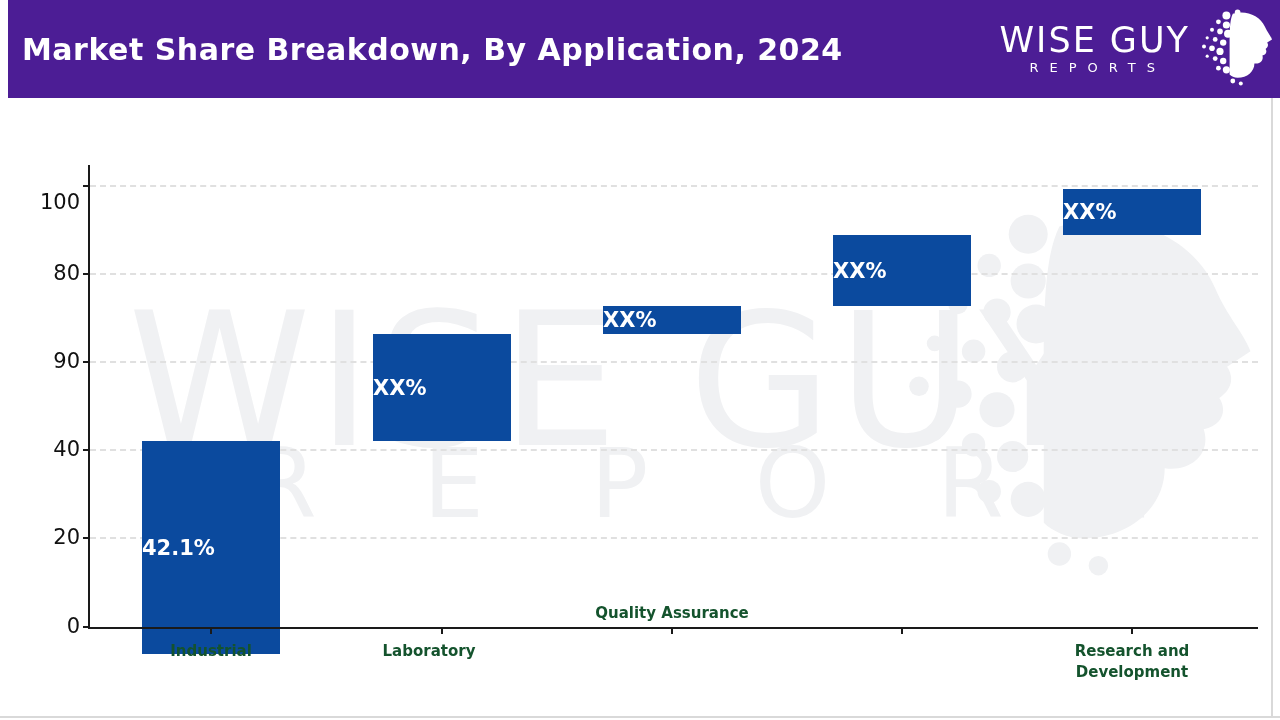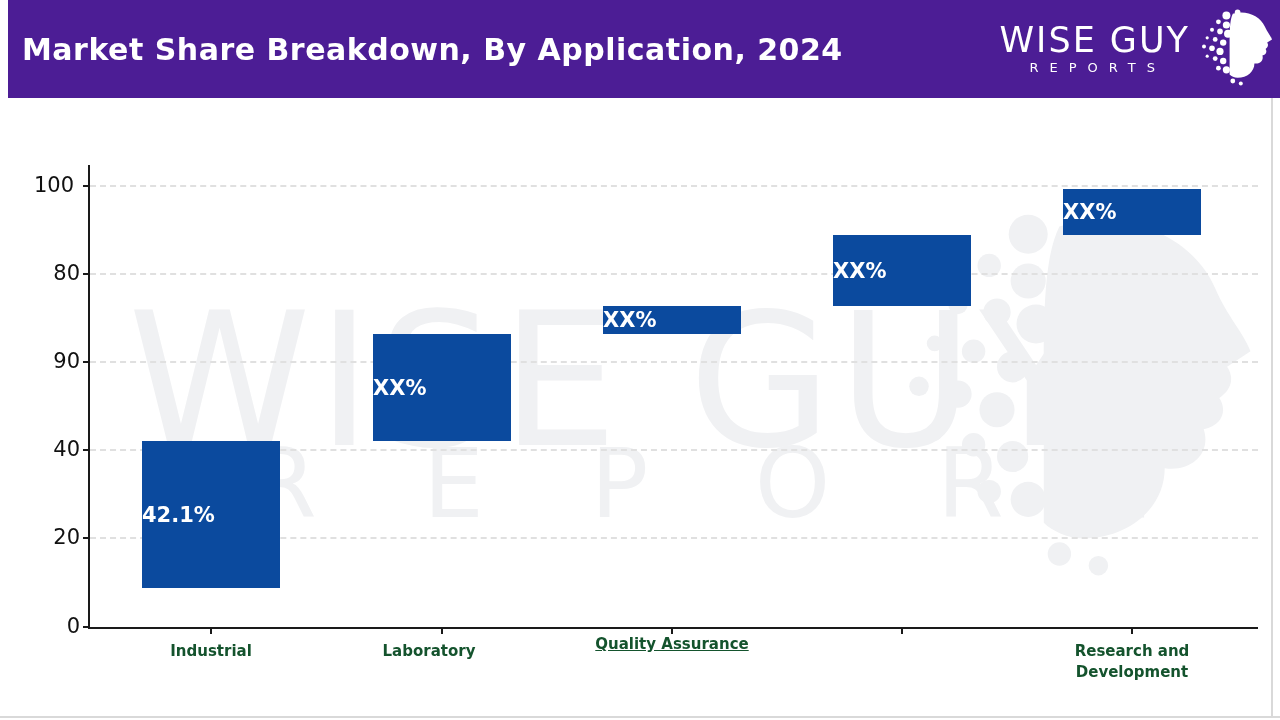--- a/index.html
+++ b/index.html
@@ -104,42 +104,42 @@
     <div class="ytick-mark" style="left: 83px; top: 449.3px;"></div>
     <div class="ytick-label" style="left: 28px; top: 437.3px;">40</div>
     <div class="gridline" style="left: 90px; top: 361.2px; width: 1168px;"></div>
     <div class="ytick-mark" style="left: 83px; top: 361.2px;"></div>
     <div class="ytick-label" style="left: 28px; top: 349.2px;">90</div>
     <div class="gridline" style="left: 90px; top: 273.1px; width: 1168px;"></div>
     <div class="ytick-mark" style="left: 83px; top: 273.1px;"></div>
     <div class="ytick-label" style="left: 28px; top: 261.1px;">80</div>
     <div class="gridline" style="left: 90px; top: 185px; width: 1168px;"></div>
     <div class="ytick-mark" style="left: 83px; top: 185px;"></div>
-    <div class="ytick-label" style="left: 28px; top: 173px; text-align: center;">100</div>
-    <div class="bar" style="left: 142px; top: 441.049px; width: 138px; height: 147px;">
+    <div class="ytick-label" style="left: 28px; top: 190px;">100</div>
+    <div class="bar" style="left: 142px; top: 441.049px; width: 138px; height: 213px;">
       <span class="bar-label">42.1%</span>
     </div>
     <div class="bar" style="left: 373px; top: 334.008px; width: 138px; height: 107.041px;">
       <span class="bar-label">XX%</span>
     </div>
     <div class="bar" style="left: 603px; top: 305.816px; width: 138px; height: 28.192px;">
       <span class="bar-label">XX%</span>
     </div>
     <div class="bar" style="left: 833px; top: 235.336px; width: 138px; height: 70.48px;">
       <span class="bar-label">XX%</span>
     </div>
     <div class="bar" style="left: 1063px; top: 189.083px; width: 138px; height: 46.2525px;">
       <span class="bar-label">XX%</span>
     </div>
     <div class="xtick-mark" style="left: 210px; top: 626.5px;"></div>
     <div class="cat-label" style="left: 101px; top: 640.5px; width: 220px;">Industrial</div>
     <div class="xtick-mark" style="left: 441px; top: 626.5px;"></div>
     <div class="cat-label" style="left: 319px; top: 640.5px; width: 220px;">Laboratory</div>
     <div class="xtick-mark" style="left: 671px; top: 626.5px;"></div>
-    <div class="cat-label" style="left: 562px; top: 634px; width: 220px; text-decoration: underline;">Quality Assurance</div>
+    <div class="cat-label" style="left: 562px; top: 603px; width: 220px;">Quality Assurance</div>
     <div class="xtick-mark" style="left: 901px; top: 626.5px;"></div>
     <div class="xtick-mark" style="left: 1131px; top: 626.5px;"></div>
     <div class="cat-label" style="left: 1022px; top: 640.5px; width: 220px;">Research and<br>Development</div>
     <div class="spine-y" style="left: 88px; top: 165px; height: 463.5px;"></div>
     <div class="spine-x" style="left: 88px; top: 626.5px; width: 1170px;"></div>
   </div>
 
 <div class="frame-right"></div>
 <div class="frame-bottom"></div>
 

